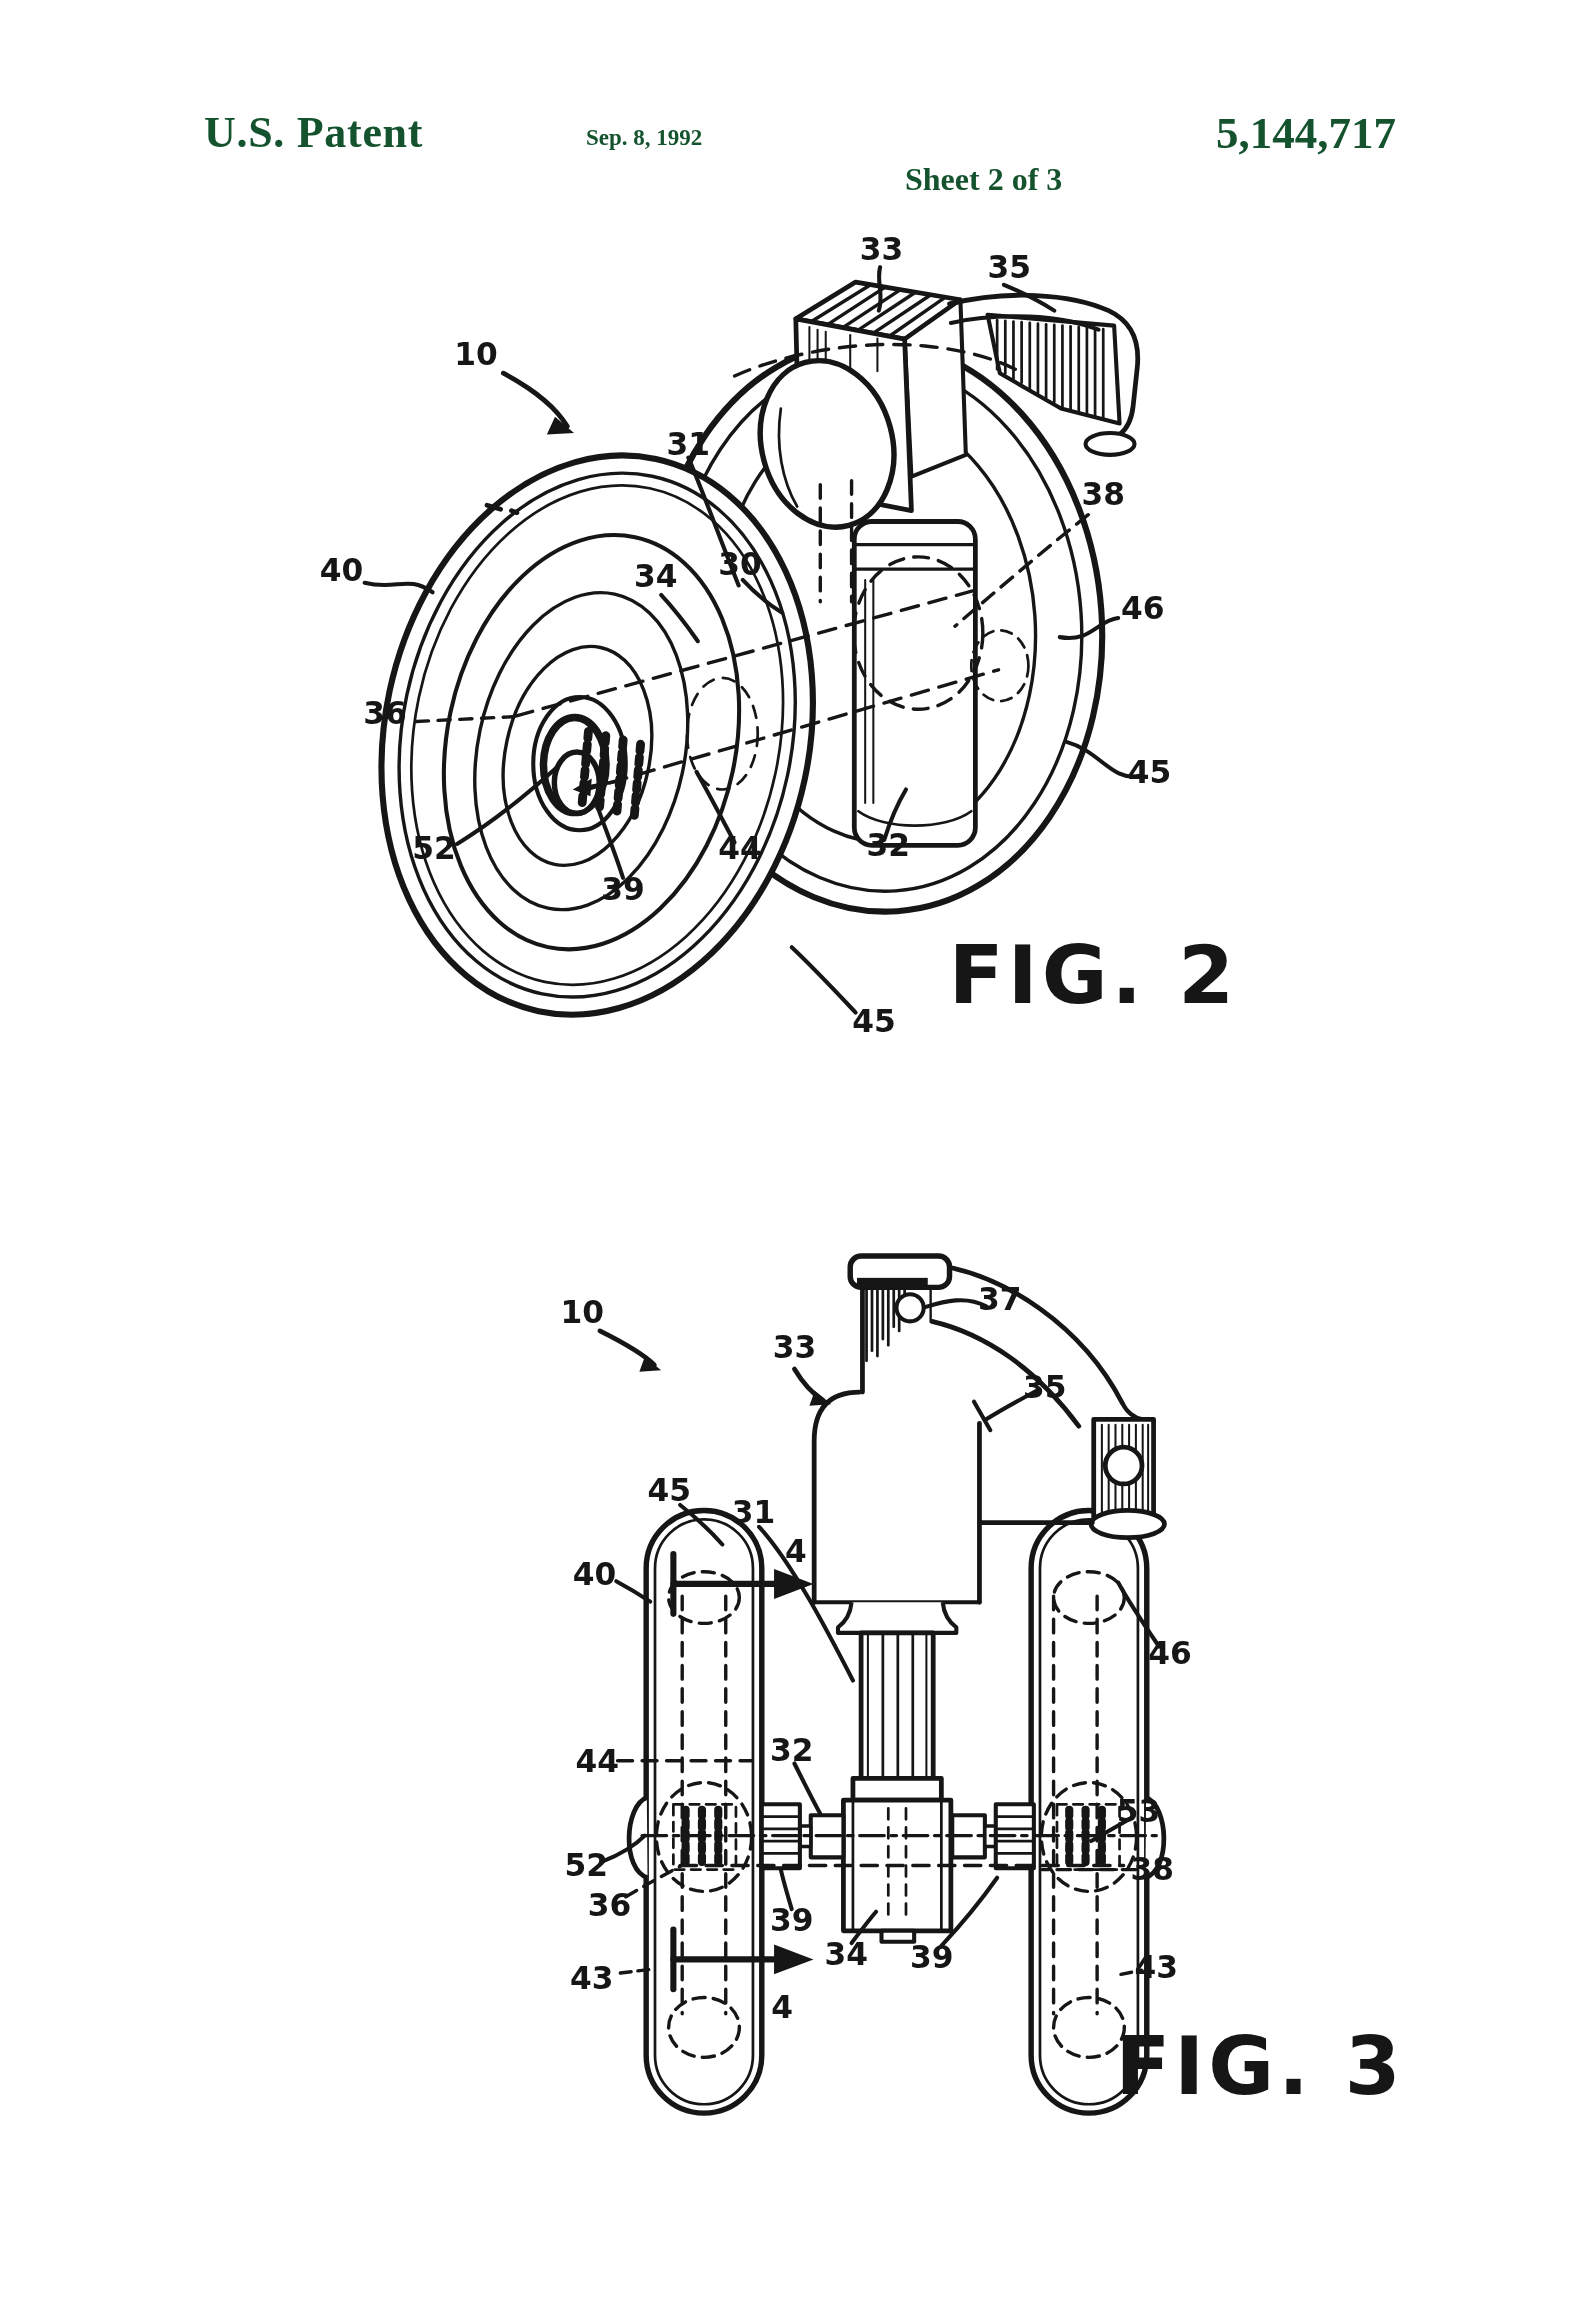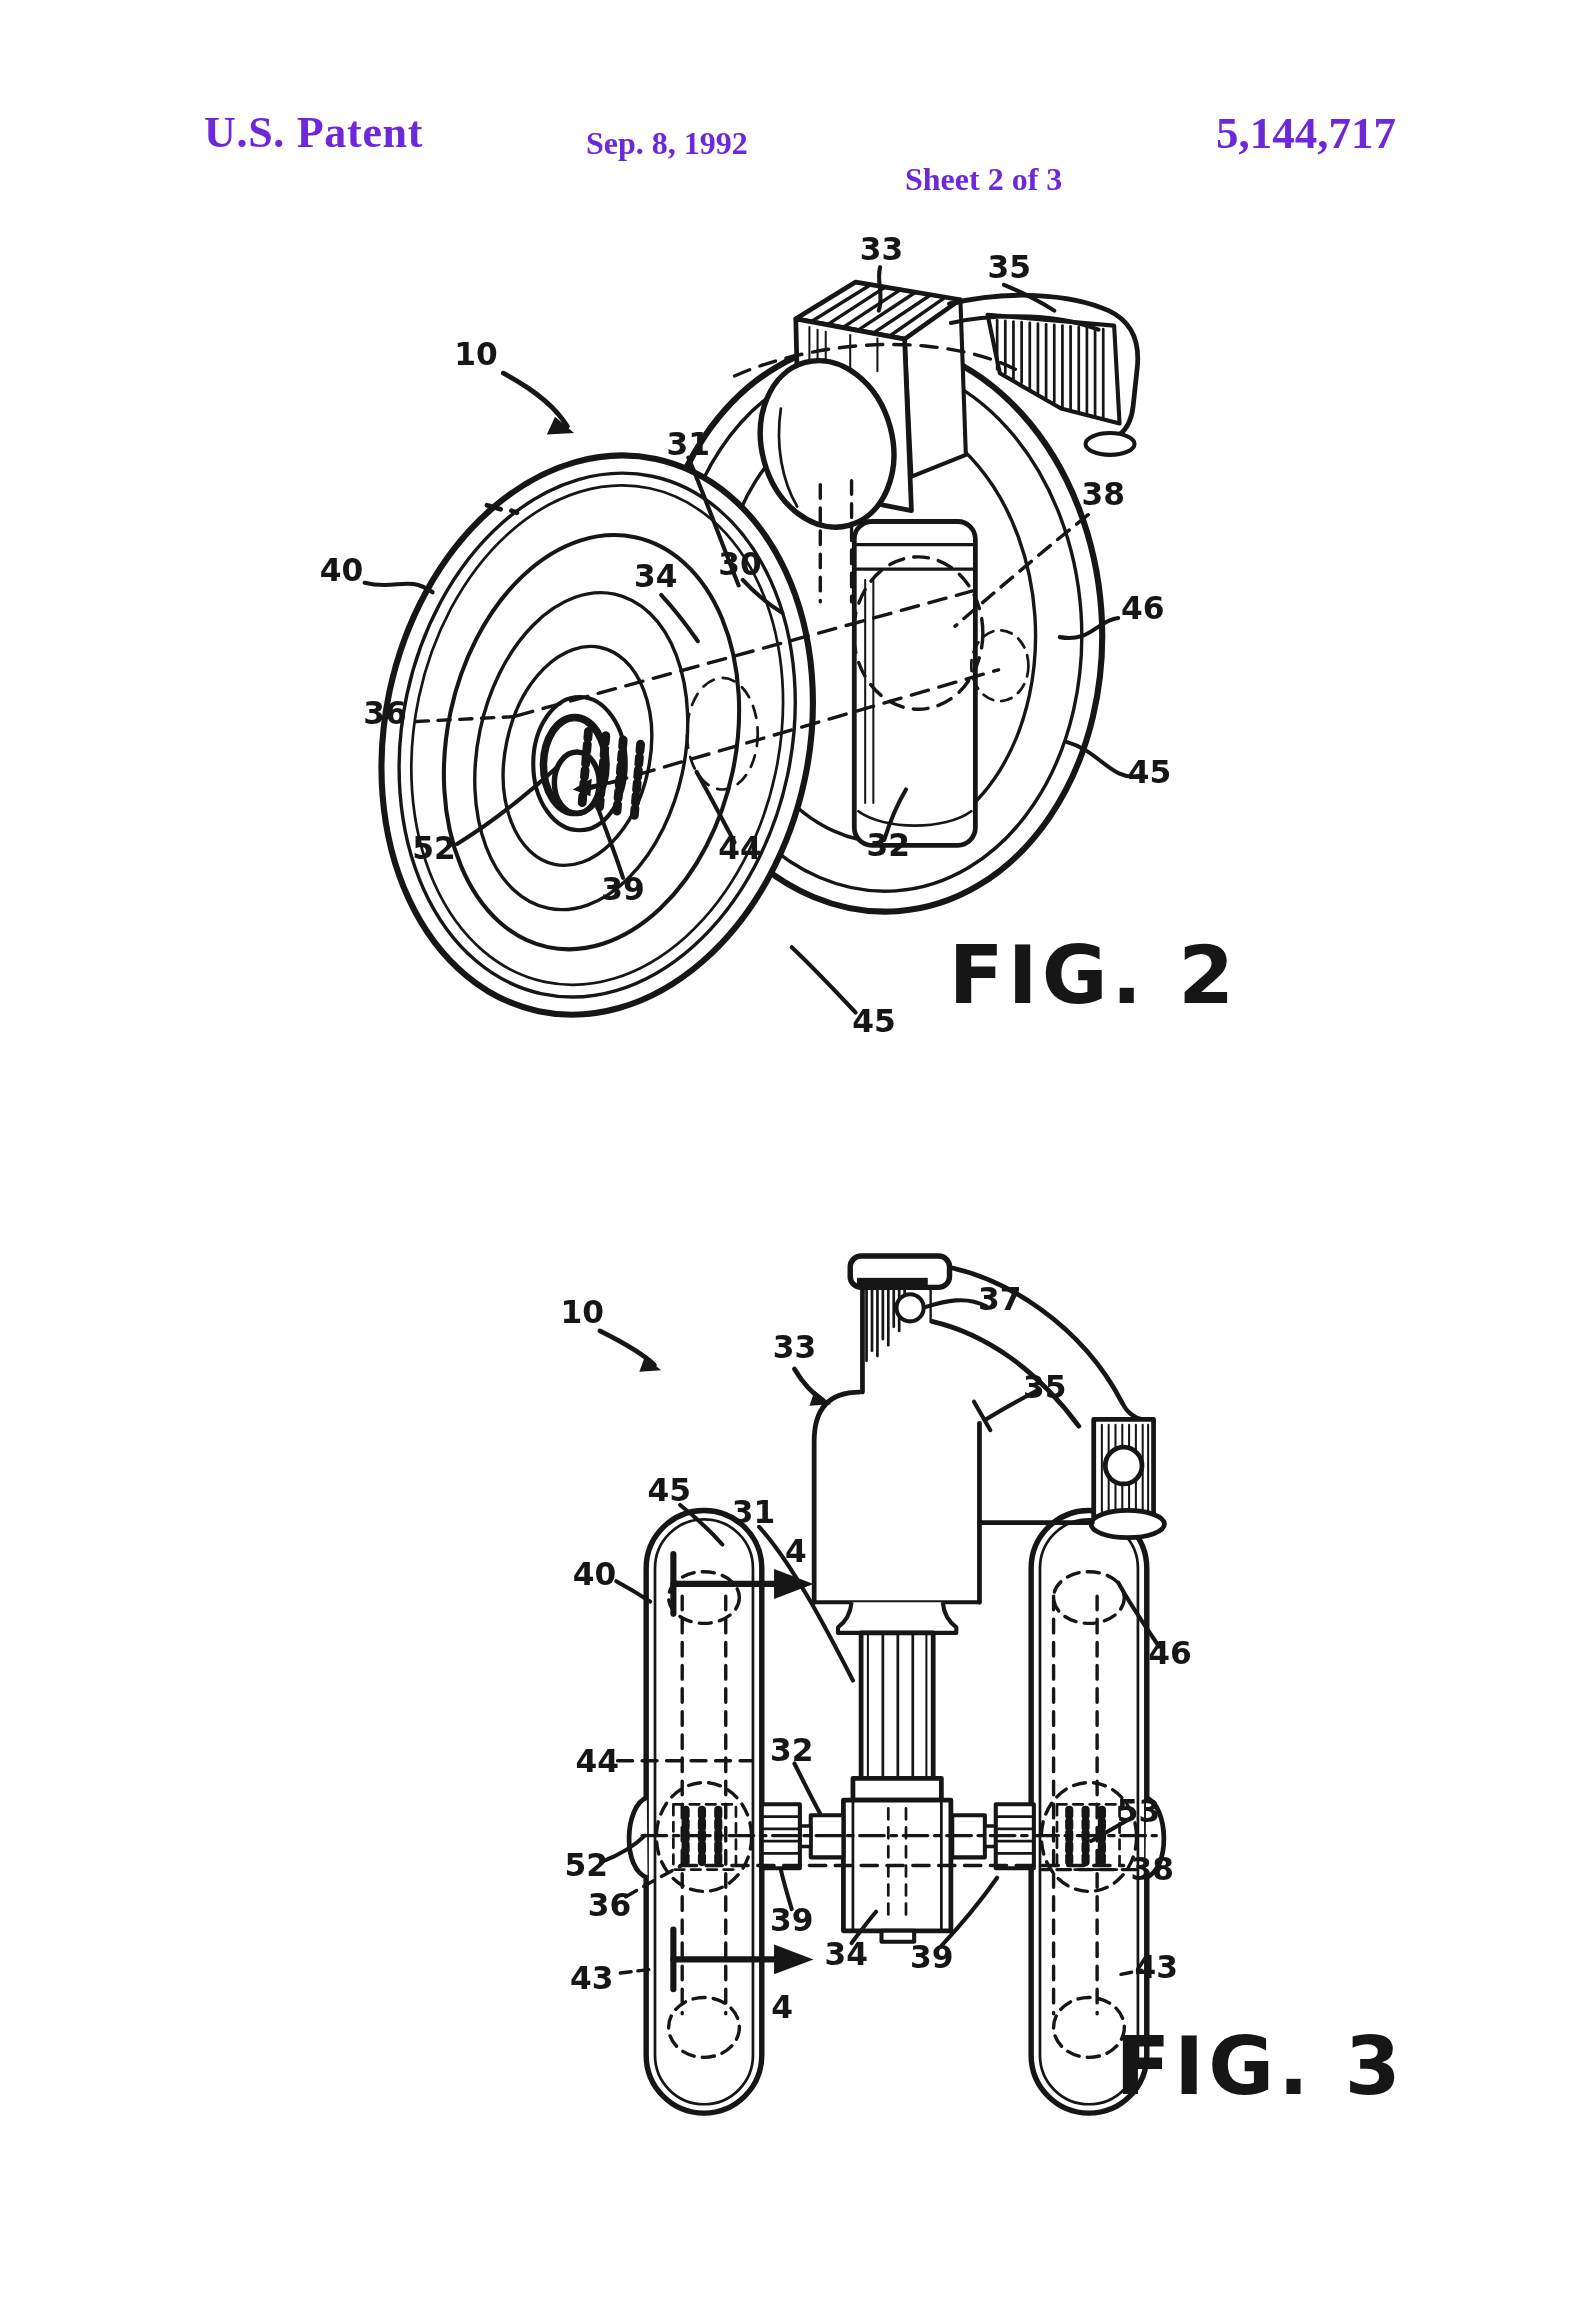--- a/index.html
+++ b/index.html
@@ -3,23 +3,23 @@
 <meta charset="utf-8">
 <style>
   html,body{margin:0;padding:0;background:#e8e8e4;}
   .page{
     position:relative;
     width:1578px;height:2319px;
     background:#ffffff;
     font-family:"Liberation Serif", serif;
     overflow:hidden;
   }
-  .hdr{position:absolute;color:#6d28d9;white-space:nowrap;}
+  .hdr{position:absolute;color:#14532d;white-space:nowrap;}
   .hdr-title{left:204px;top:107px;font-size:44px;font-weight:700;letter-spacing:0.7px;}
-  .hdr-date{left:586px;top:125px;font-size:32px;font-weight:700;}
+  .hdr-date{left:586px;top:125px;font-size:23px;font-weight:700;}
   .hdr-sheet{left:905px;top:125px;font-size:32px;font-weight:700;margin-top:36px;}
   .hdr-number{left:1216px;top:107px;font-size:45px;font-weight:700;}
   svg{position:absolute;left:0;top:0;}
   .ln{stroke:#161616;fill:none;stroke-linecap:round;stroke-linejoin:round;}
   .wh{stroke:#161616;fill:#ffffff;stroke-linejoin:round;}
   .blk{fill:#161616;stroke:none;}
   text.ref{font-family:"DejaVu Sans",sans-serif;font-size:46px;font-weight:700;fill:#161616;text-anchor:middle;}
   text.cap{font-family:"DejaVu Sans",sans-serif;font-size:118px;font-weight:700;fill:#161616;letter-spacing:6px;}
 </style>
 </head>

